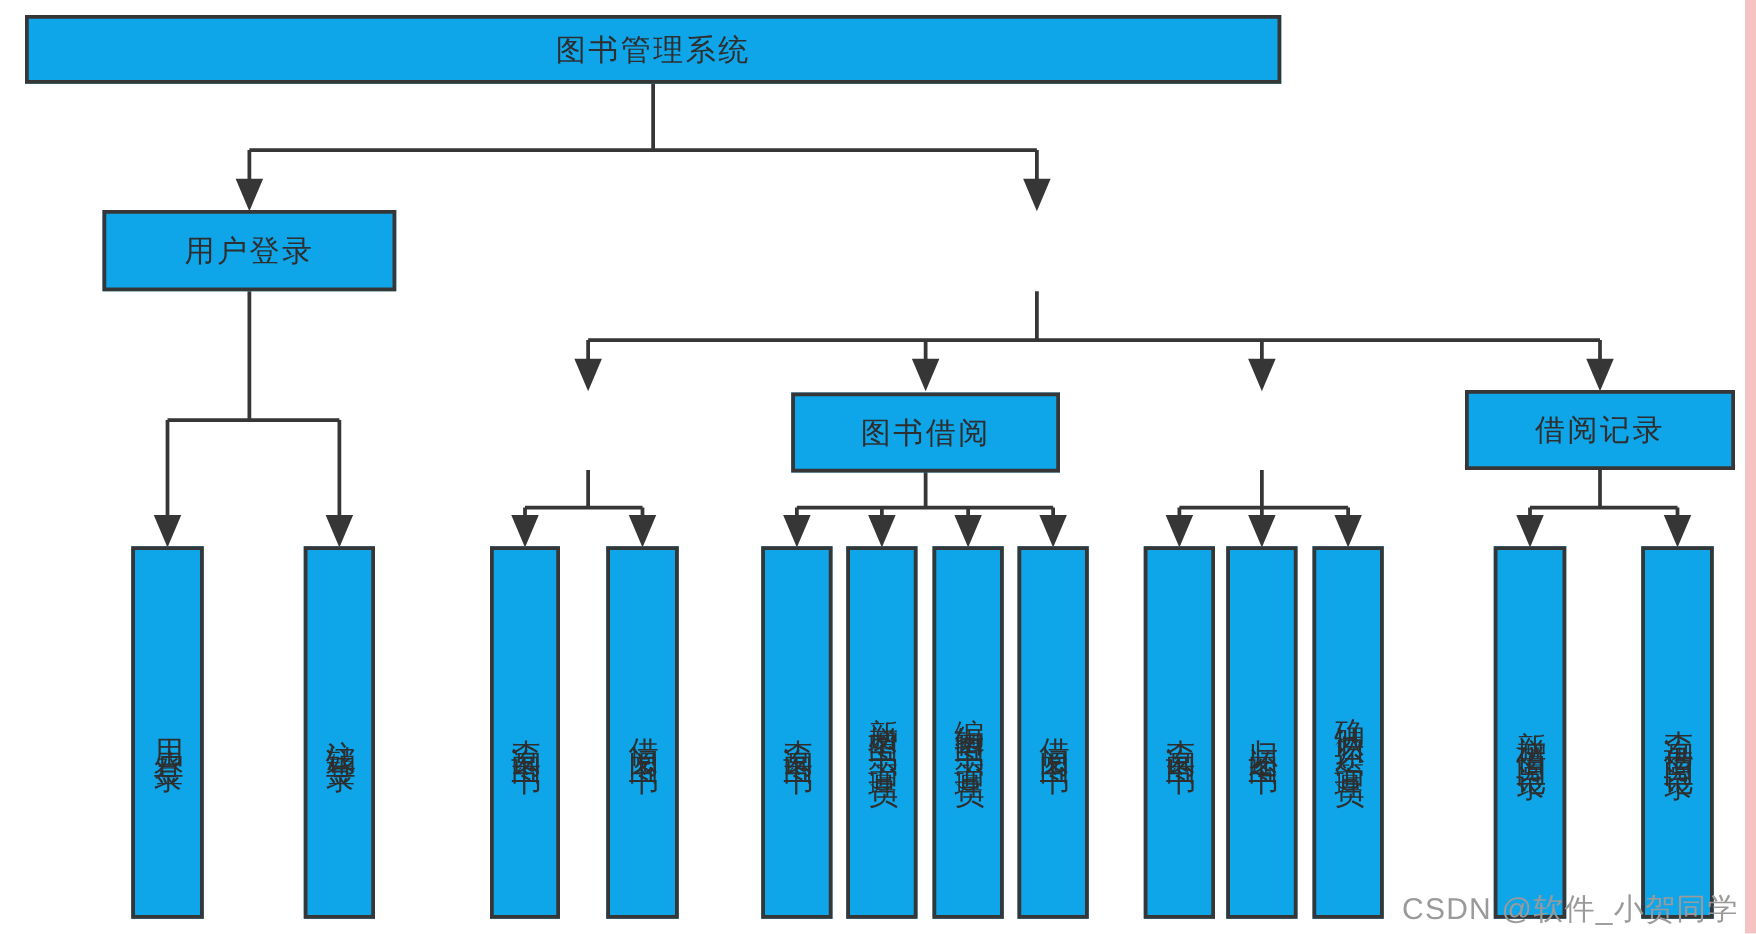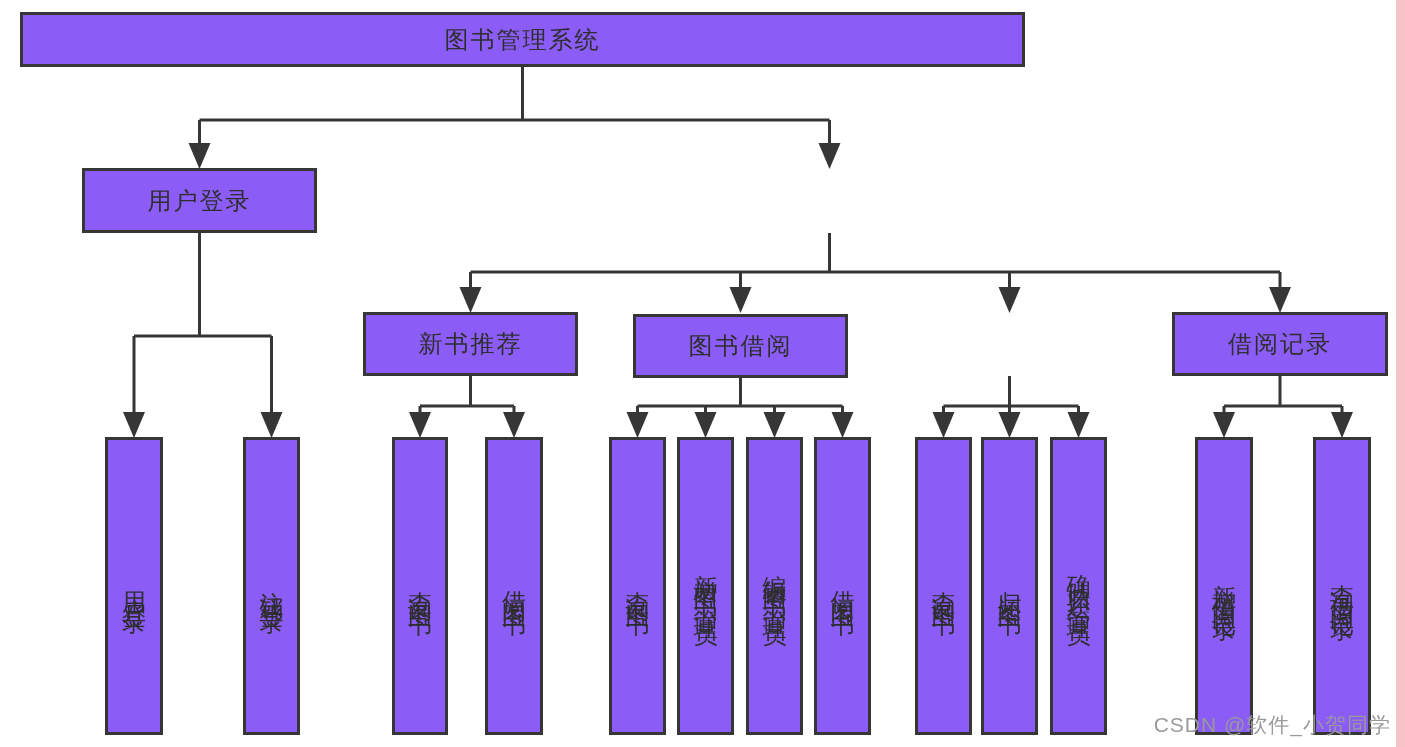--- a/index.html
+++ b/index.html
@@ -7,21 +7,21 @@
     position:relative;
     width:1405px;height:747px;
     background:#ffffff;
     font-family:"Liberation Sans","DejaVu Sans",sans-serif;
     overflow:hidden;
   }
   .box{
     position:absolute;
     box-sizing:border-box;
     border:3px solid #363636;
-    background:#8b5cf6;
+    background:#0ea5e9;
     display:flex;
     align-items:center;
     justify-content:center;
     font-size:24px;
     color:#2e2e2e;
     letter-spacing:2px;
     text-align:center;
     z-index:2;
   }
   .vbox{
@@ -58,21 +58,21 @@
   }
   #connectors path{stroke:#363636;stroke-width:3;fill:none;}
   #connectors polygon{fill:#363636;stroke:none;}
   #edge-strip{
     position:absolute;right:0;top:0;width:9px;height:747px;
     background:#f6c3c4;z-index:5;
   }
   #watermark{
     position:absolute;
     right:14px;top:711px;
-    font-size:21px;
+    font-size:24px;
     color:#9a9a9a;
     letter-spacing:1px;
     z-index:4;
     white-space:nowrap;
   }
 </style>
 </head>
 <body>
 
 <div id="stage">
@@ -110,21 +110,20 @@
 
     <path d="M1280 376 V406 M1224 406 H1342 M1224 406 V414 M1342 406 V414"></path>
     <polygon points="1224,438 1213,412 1235,412"></polygon>
     <polygon points="1342,438 1331,412 1353,412"></polygon>
   </svg>
 
   <div class="box" id="root-box">图书管理系统</div>
 
   <div class="box" id="user-login-box">用户登录</div>
 
-  <div class="box" id="new-book-rec-box">新书推荐</div>
   <div class="box" id="book-borrow-box">图书借阅</div>
   <div class="box" id="borrow-records-box">借阅记录</div>
 
   <div class="box vbox leaf" id="leaf-a1">用户登录</div>
   <div class="box vbox leaf" id="leaf-a2">注销登录</div>
 
   <div class="box vbox leaf" id="leaf-b1">查询图书</div>
   <div class="box vbox leaf" id="leaf-b2">借阅图书</div>
 
   <div class="box vbox leaf" id="leaf-c1">查询图书</div>

